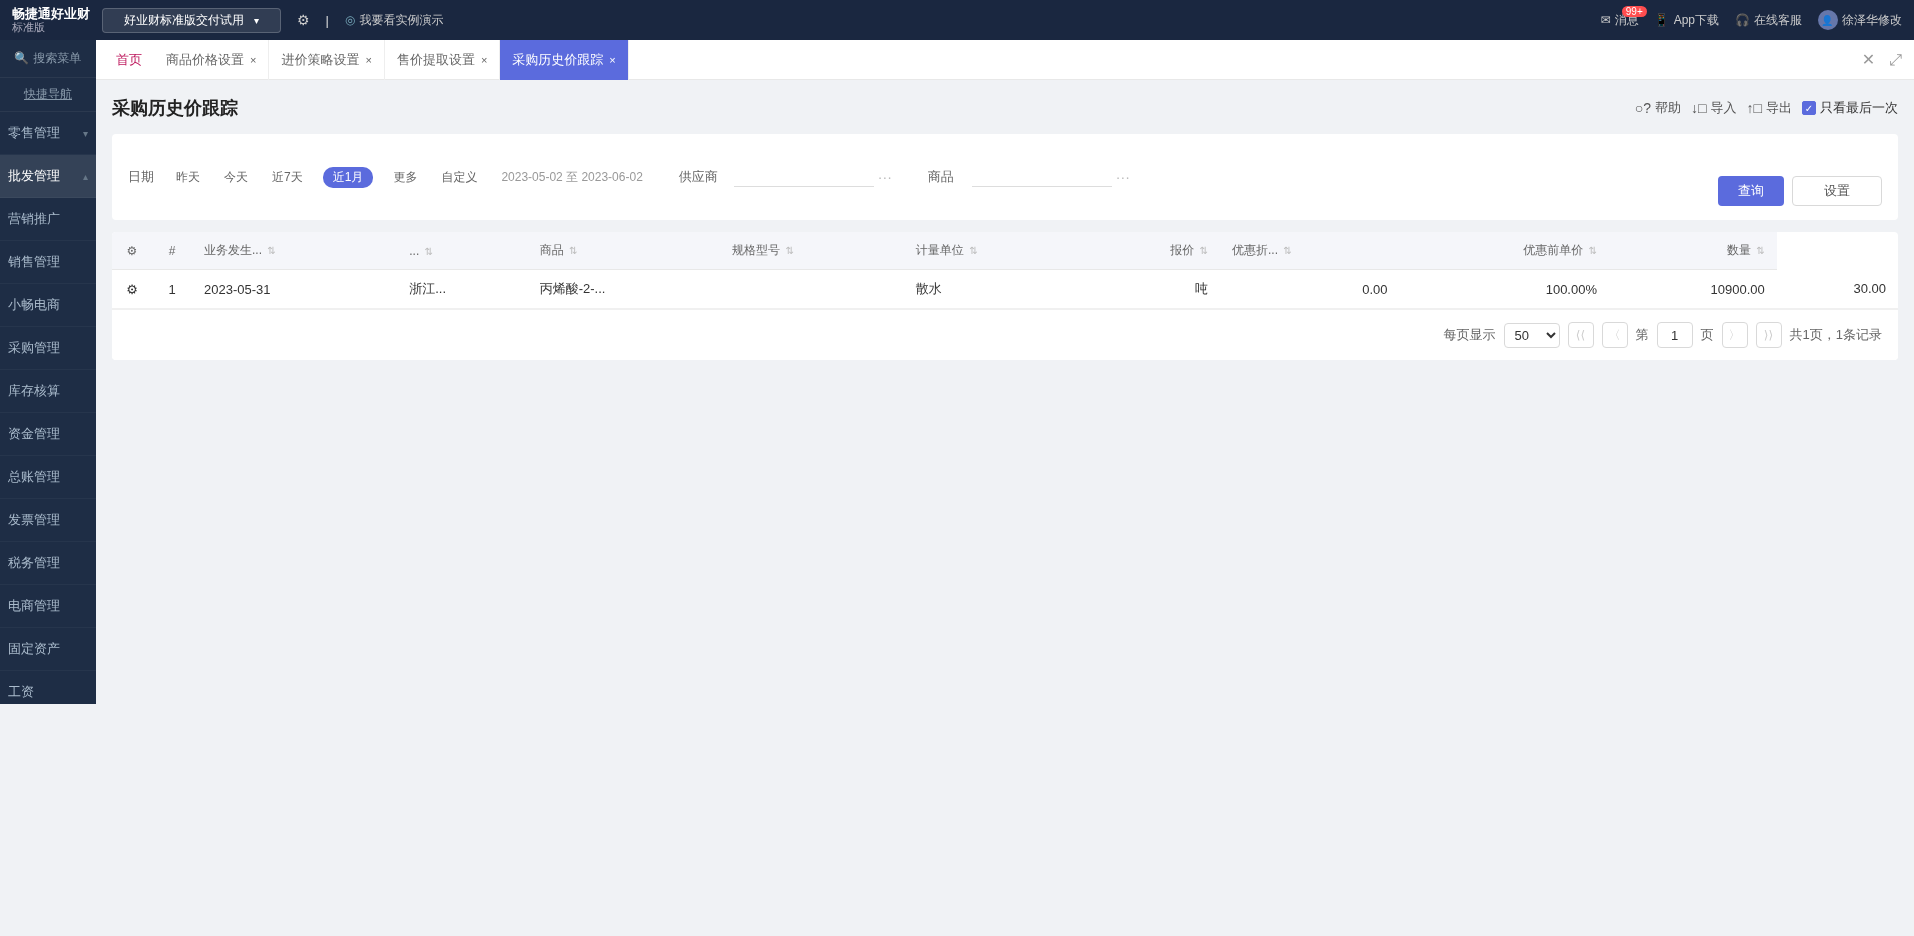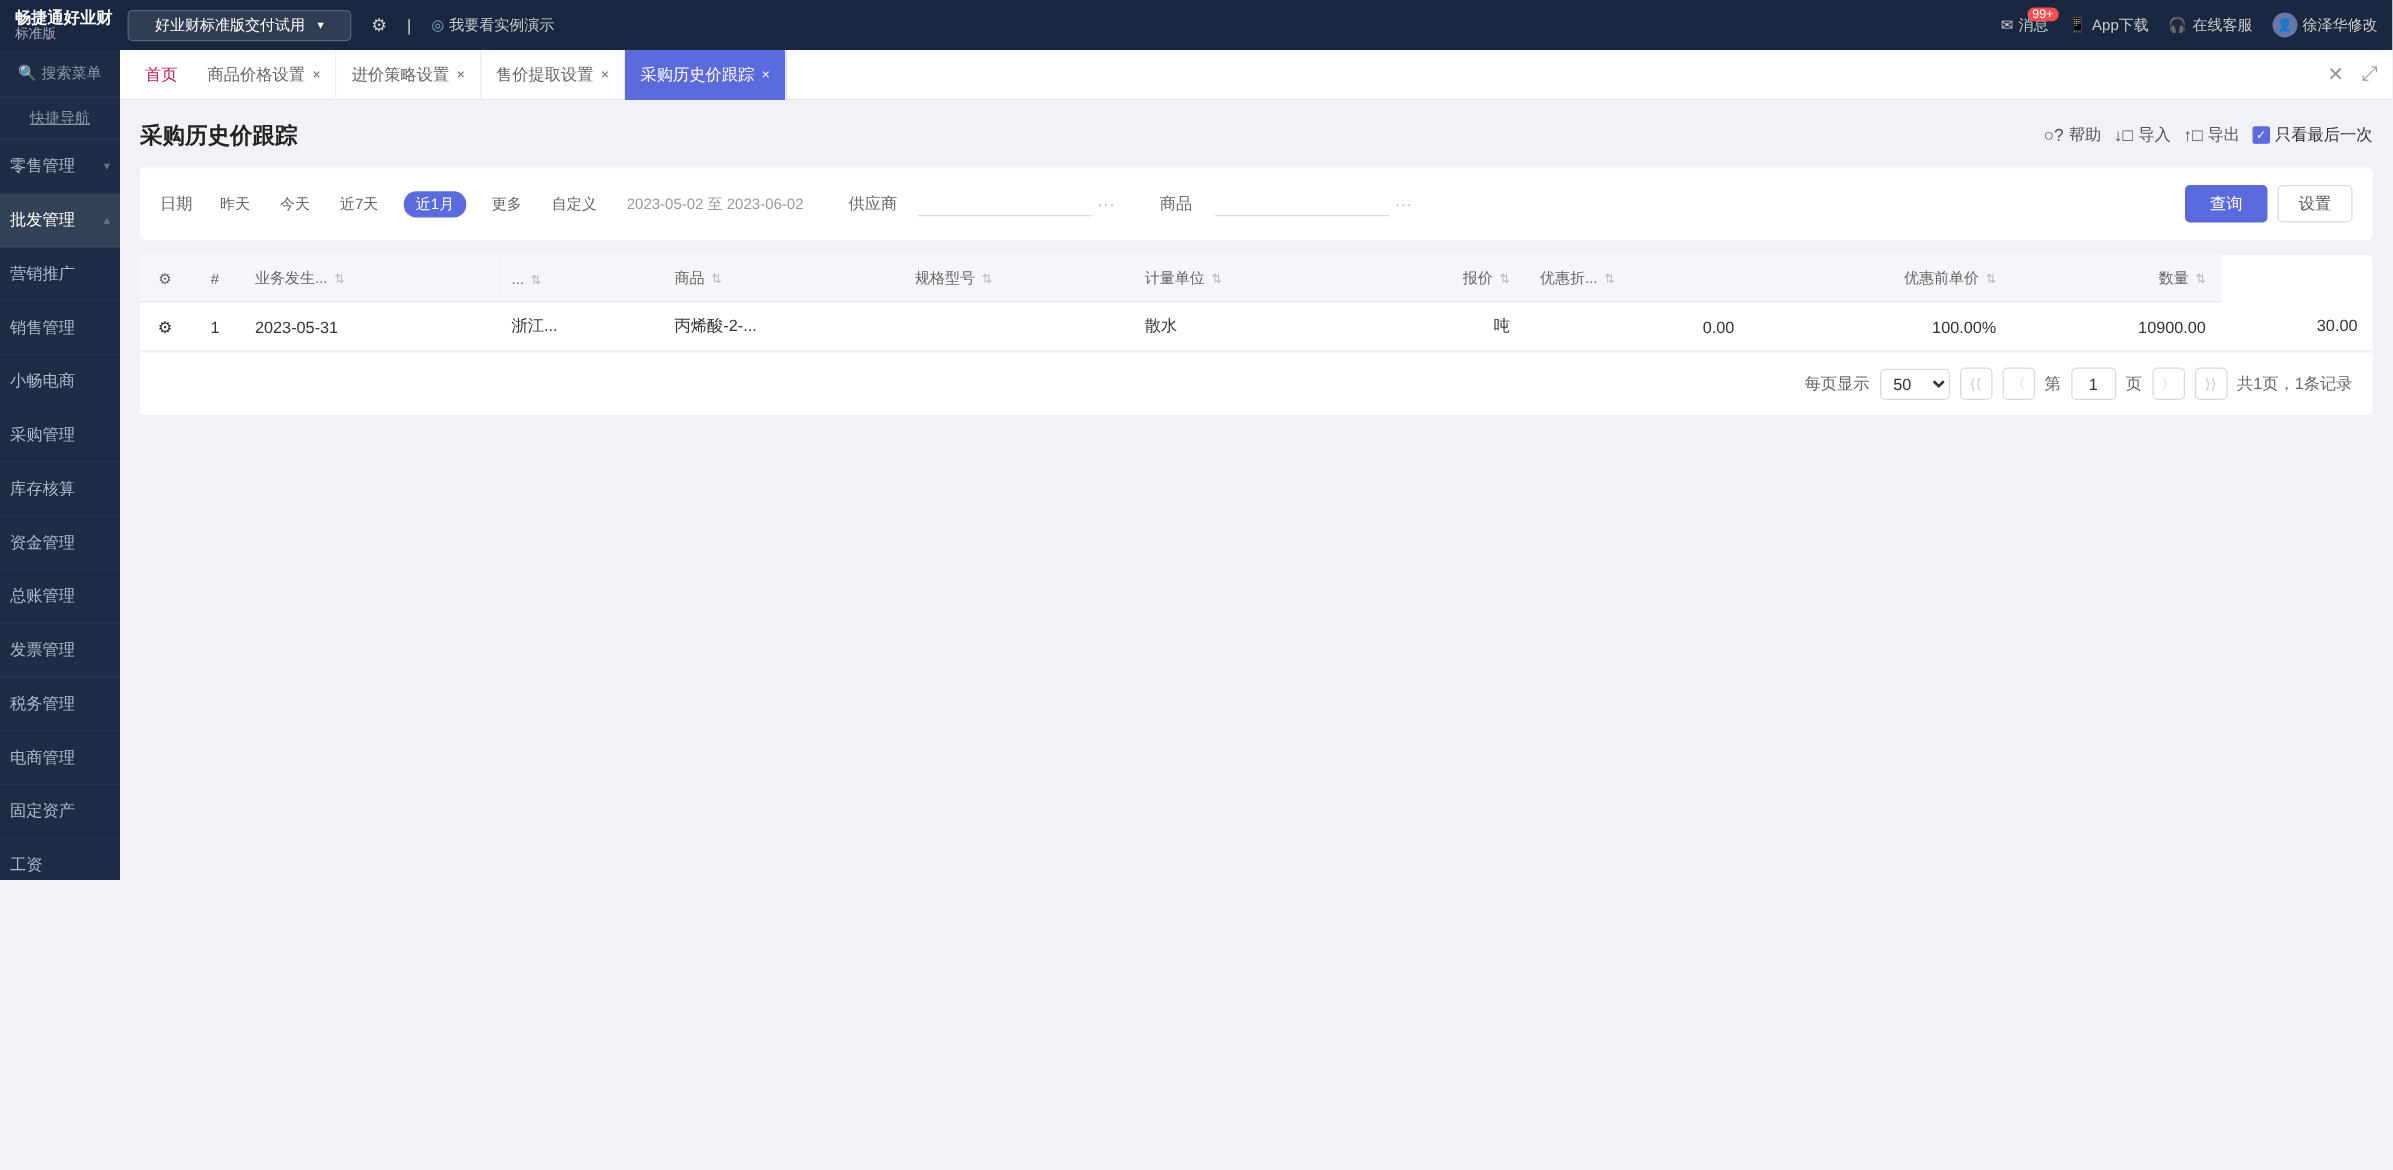--- a/index.html
+++ b/index.html
@@ -65,21 +65,21 @@
     .filter-card { background: #fff; border-radius: 4px; padding: 14px 16px; margin-bottom: 12px; }
     .filter-row { display: flex; align-items: center; gap: 16px; flex-wrap: wrap; }
     .filter-label { color: #666; font-size: 13px; min-width: 28px; }
     .date-btn { font-size: 12px; color: #666; cursor: pointer; padding: 2px 4px; }
     .date-btn.active { background: #5b6bdd; color: #fff; border-radius: 10px; padding: 2px 10px; }
     .filter-separator { color: #ddd; }
     .filter-input-wrap { display: flex; align-items: center; gap: 4px; }
     .filter-input { border: none; border-bottom: 1px solid #ddd; outline: none; font-size: 13px; color: #333; width: 140px; padding: 2px 4px; }
     .more-dots { color: #bbb; font-size: 14px; cursor: pointer; }
     .query-btn { background: #5b6bdd; color: #fff; border: none; border-radius: 4px; padding: 6px 20px; font-size: 13px; cursor: pointer; }
-    .settings-btn { background: #fff; color: #555; border: 1px solid #d9d9d9; border-radius: 4px; padding: 5px 16px; font-size: 13px; cursor: pointer; }
+    .settings-btn { background: #fff; color: #555; border: 1px solid #d9d9d9; border-radius: 4px; padding: 5px 31px; font-size: 13px; cursor: pointer; }
 
     
     .table-card { background: #fff; border-radius: 4px; overflow: hidden; }
     .data-table { width: 100%; border-collapse: collapse; }
     .data-table th { background: #f5f6fa; padding: 10px 12px; text-align: left; font-size: 12px; color: #666; font-weight: 500; border-bottom: 1px solid #e8e8e8; white-space: nowrap; }
     .data-table th .sort-icon { color: #bbb; font-size: 10px; margin-left: 2px; cursor: pointer; }
     .data-table td { padding: 10px 12px; font-size: 13px; color: #333; border-bottom: 1px solid #f0f0f0; white-space: nowrap; }
 
     
     .pagination-bar { display: flex; align-items: center; justify-content: flex-end; padding: 12px 16px; background: #fff; border-top: 1px solid #f0f0f0; gap: 8px; }
@@ -265,21 +265,21 @@
               <input class="filter-input" type="text" placeholder="" style="">
               <span class="more-dots">···</span>
             </div>
 
             <span style="margin-left: 20px;" class="filter-label">商品</span>
             <div class="filter-input-wrap">
               <input class="filter-input" type="text" placeholder="" style="">
               <span class="more-dots">···</span>
             </div>
 
-            <div style="margin-left:auto; display:flex; gap:8px;">
+            <div style="margin-left:auto; display:flex; gap:8px;margin-top:28px;">
               <button class="query-btn">查询</button>
               <button class="settings-btn">设置</button>
             </div>
           </div>
         </div>
 
         <div class="table-card">
           <table class="data-table">
             <thead>
               <tr>

